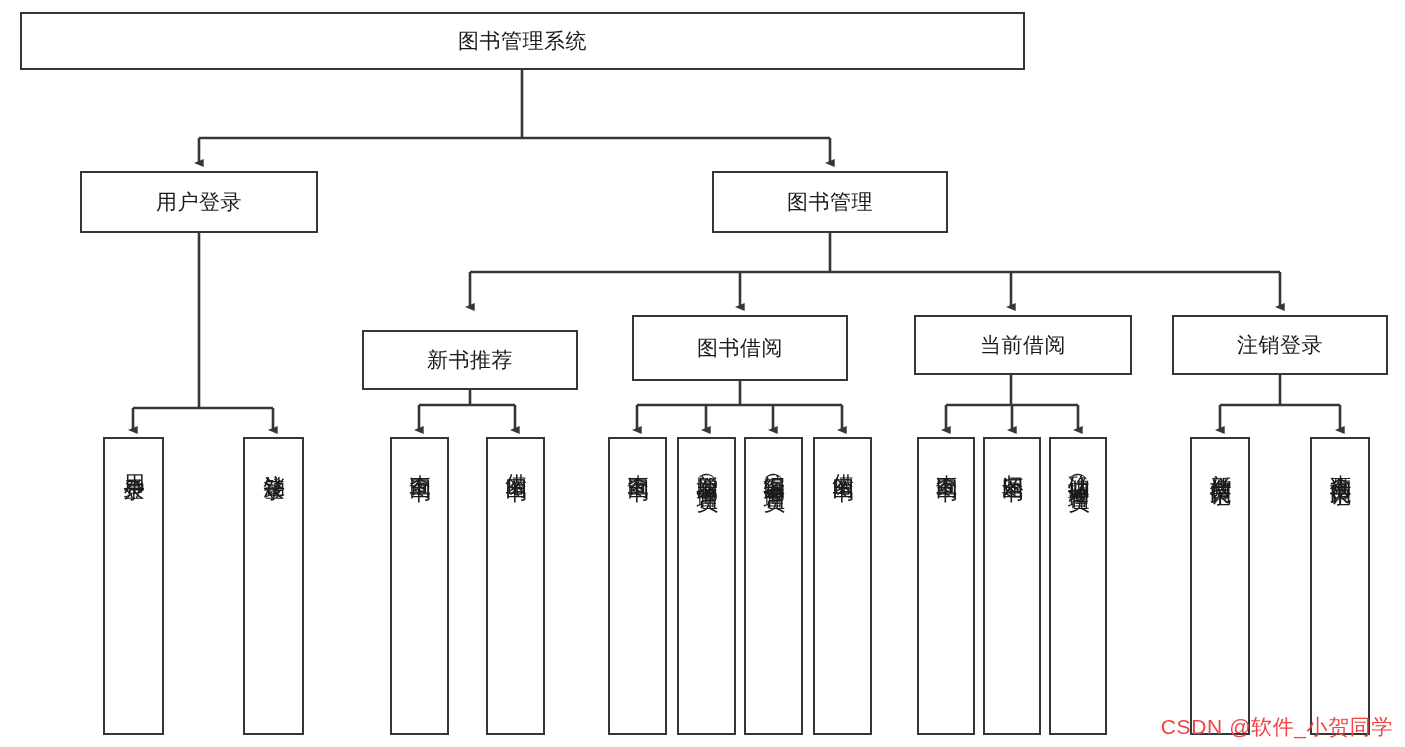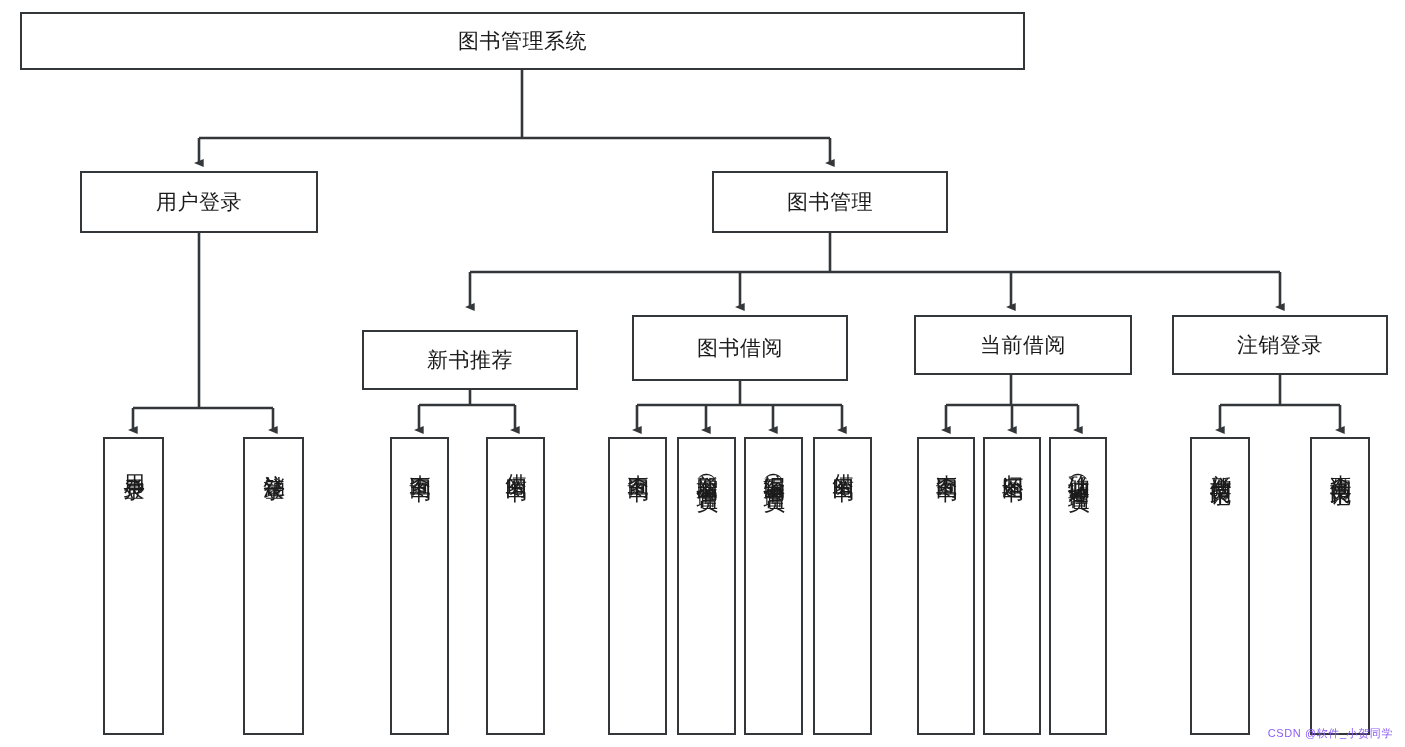--- a/index.html
+++ b/index.html
@@ -54,22 +54,22 @@
     text-orientation: upright;
     font-size: 21.5px;
     line-height: 1.05;
     letter-spacing: 2.5px;
     white-space: nowrap;
   }
   #watermark {
     position: absolute;
     right: 12px;
     bottom: 6px;
-    font-size: 11px;
-    color: #8b5cf6;
+    font-size: 21px;
+    color: #ef4444;
     letter-spacing: 0.6px;
     z-index: 9;
     white-space: nowrap;
     font-family: "Liberation Sans", "DejaVu Sans", sans-serif;
   }
 </style>
 </head>
 <body>
 
 <div id="canvas">

